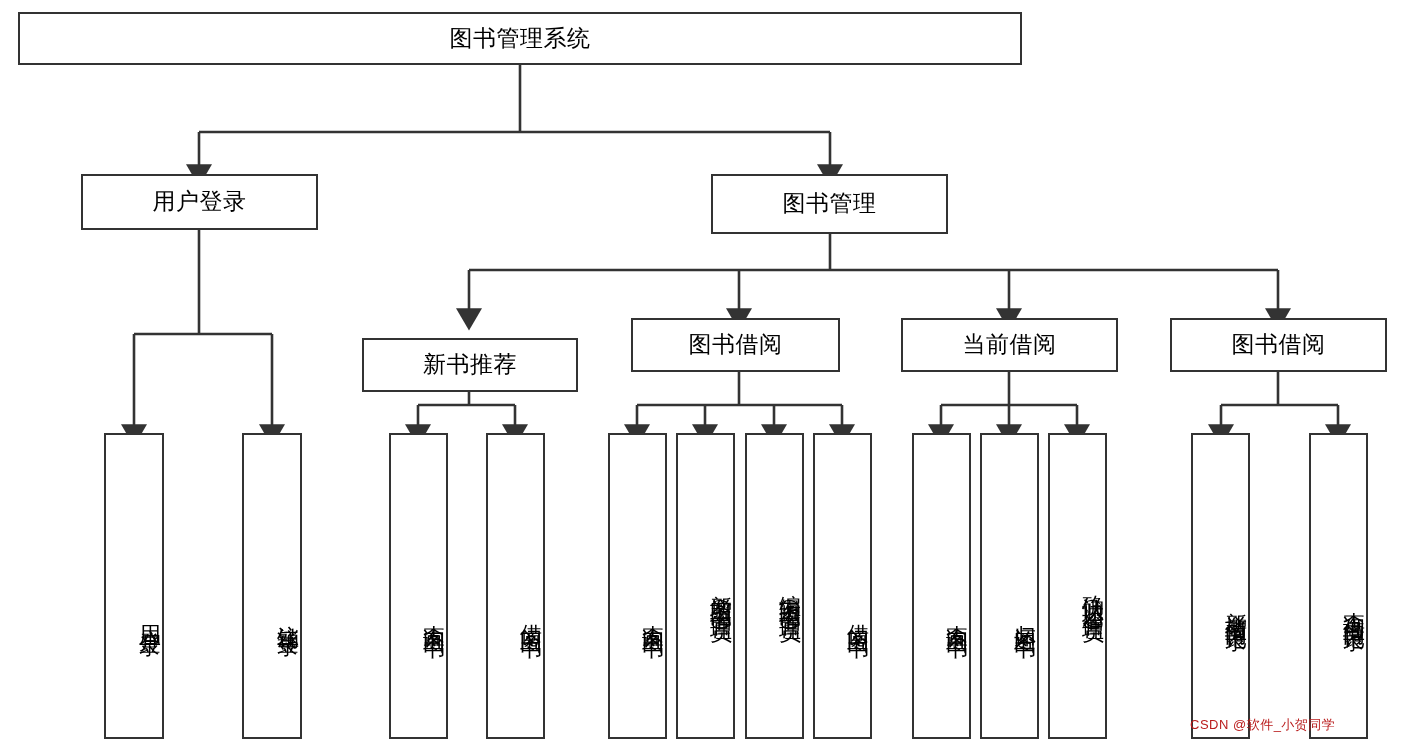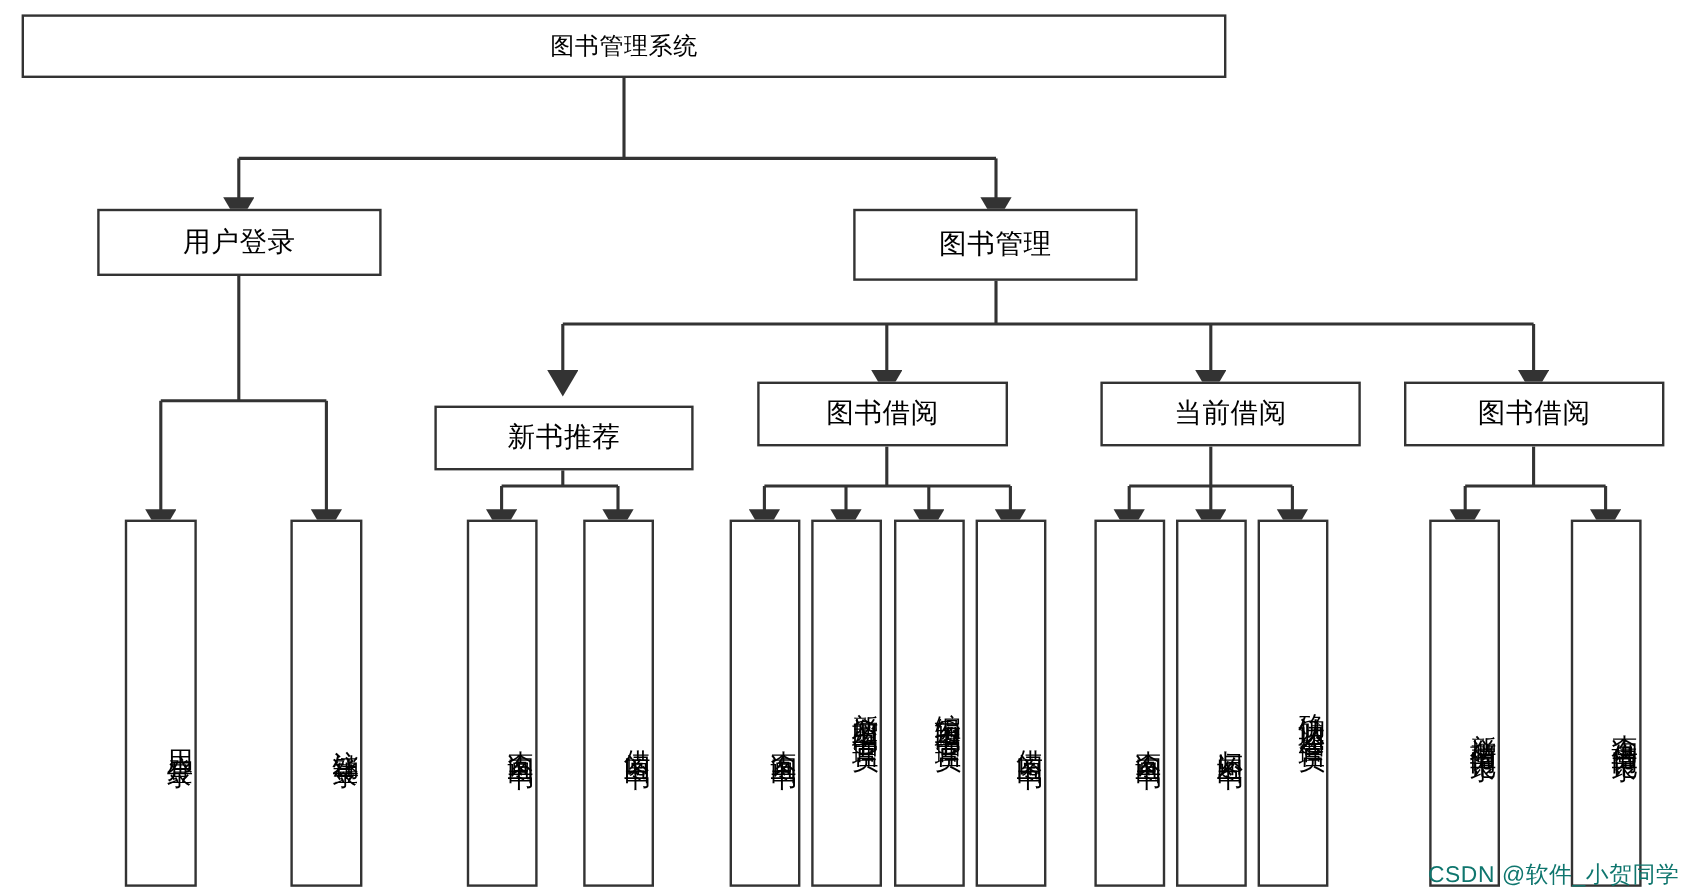--- a/index.html
+++ b/index.html
@@ -34,42 +34,42 @@
     align-items: center;
     justify-content: center;
     color: #000000;
   }
   .node.horiz {
     font-size: 23px;
     letter-spacing: 0.5px;
     line-height: 1.1;
   }
   .node.root {
-    font-size: 20px;
+    font-size: 23px;
   }
   .node.vert {
     writing-mode: vertical-rl;
     text-orientation: upright;
     font-size: 22px;
     letter-spacing: 4px;
     line-height: 1.12;
     padding-top: 58px;
     align-items: flex-start;
     justify-content: center;
   }
   .node.vert.tall {
     padding-top: 18px;
   }
   .node.vert.midpad {
     padding-top: 40px;
   }
   .watermark {
     position: absolute;
-    font-size: 19px;
-    color: #0f766e;
+    font-size: 13px;
+    color: #b91c1c;
     white-space: nowrap;
     letter-spacing: 0.5px;
   }
 </style>
 </head>
 <body>
 
 <div id="canvas">
 
   <svg class="edges" viewBox="0 0 1405 747">
@@ -122,21 +122,21 @@
     </g>
   </svg>
 
   <div class="node horiz root" style="left:18px; top:12px; width:1004px; height:53px;">图书管理系统</div>
 
   <div class="node horiz" style="left:81px; top:174px; width:237px; height:56px;">用户登录</div>
   <div class="node horiz" style="left:711px; top:174px; width:237px; height:60px;">图书管理</div>
 
   <div class="node horiz" style="left:362px; top:318px; width:216px; height:54px;margin-top:20px;">新书推荐</div>
   <div class="node horiz" style="left:631px; top:318px; width:209px; height:54px;">图书借阅</div>
-  <div class="node horiz" style="left:901px; top:318px; width:217px; height:54px;margin-left:16px;">当前借阅</div>
+  <div class="node horiz" style="left:901px; top:318px; width:217px; height:54px;">当前借阅</div>
   <div class="node horiz" style="left:1170px; top:318px; width:217px; height:54px;">图书借阅</div>
 
   <div class="node vert" style="left:104px; top:433px; width:60px; height:306px;">用户登录</div>
   <div class="node vert" style="left:242px; top:433px; width:60px; height:306px;">注销登录</div>
 
   <div class="node vert" style="left:389px; top:433px; width:59px; height:306px;">查询图书</div>
   <div class="node vert" style="left:486px; top:433px; width:59px; height:306px;">借阅图书</div>
 
   <div class="node vert" style="left:608px; top:433px; width:59px; height:306px;">查询图书</div>
   <div class="node vert tall" style="left:676px; top:433px; width:59px; height:306px;">新增图书（管理员）</div>

